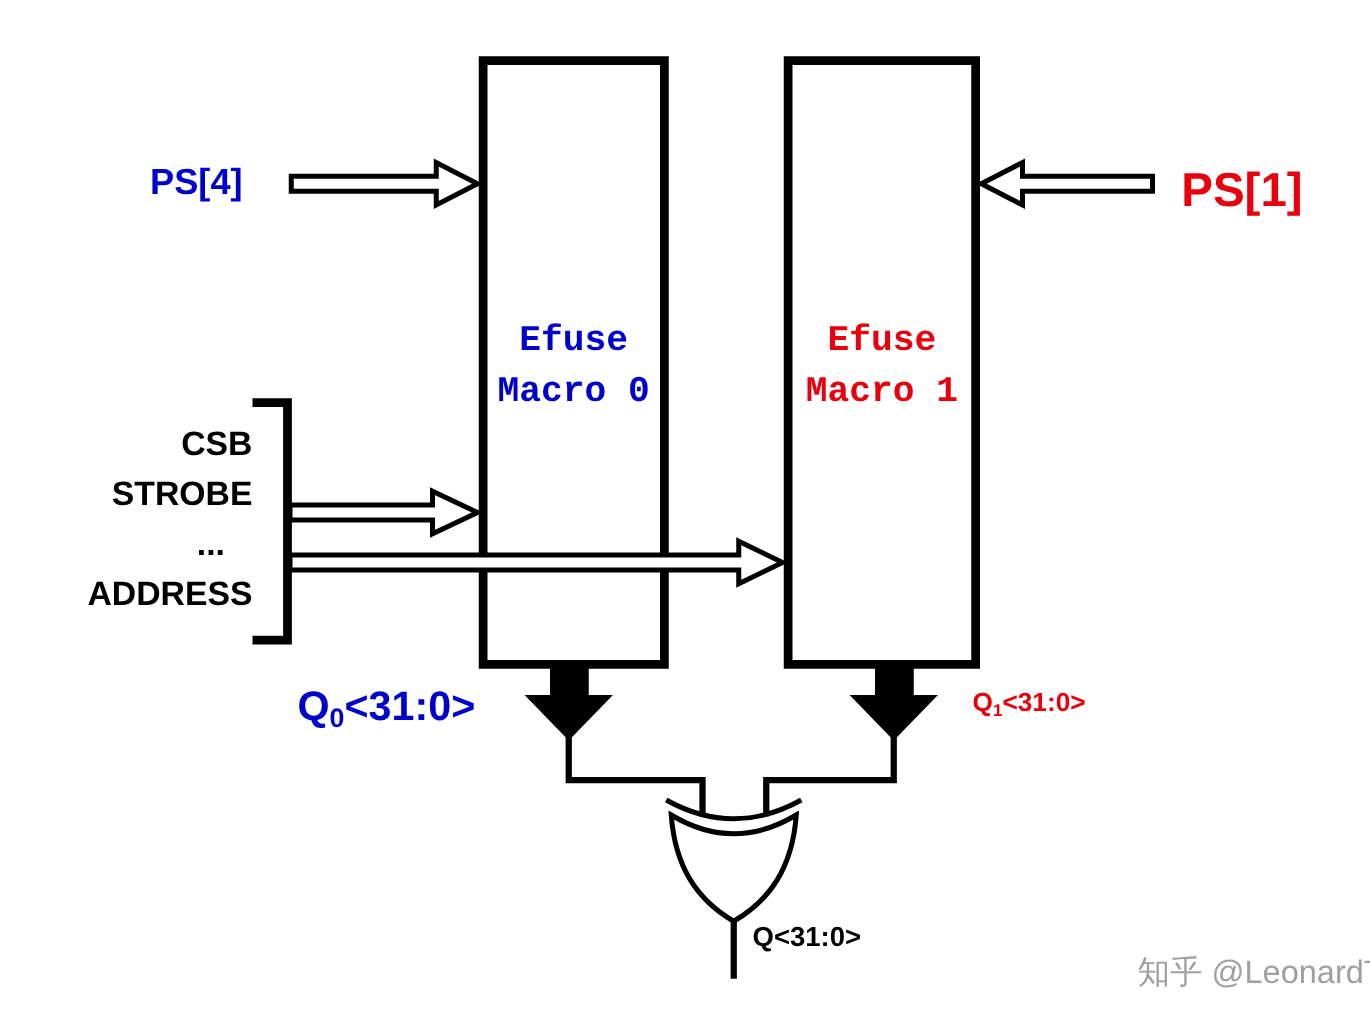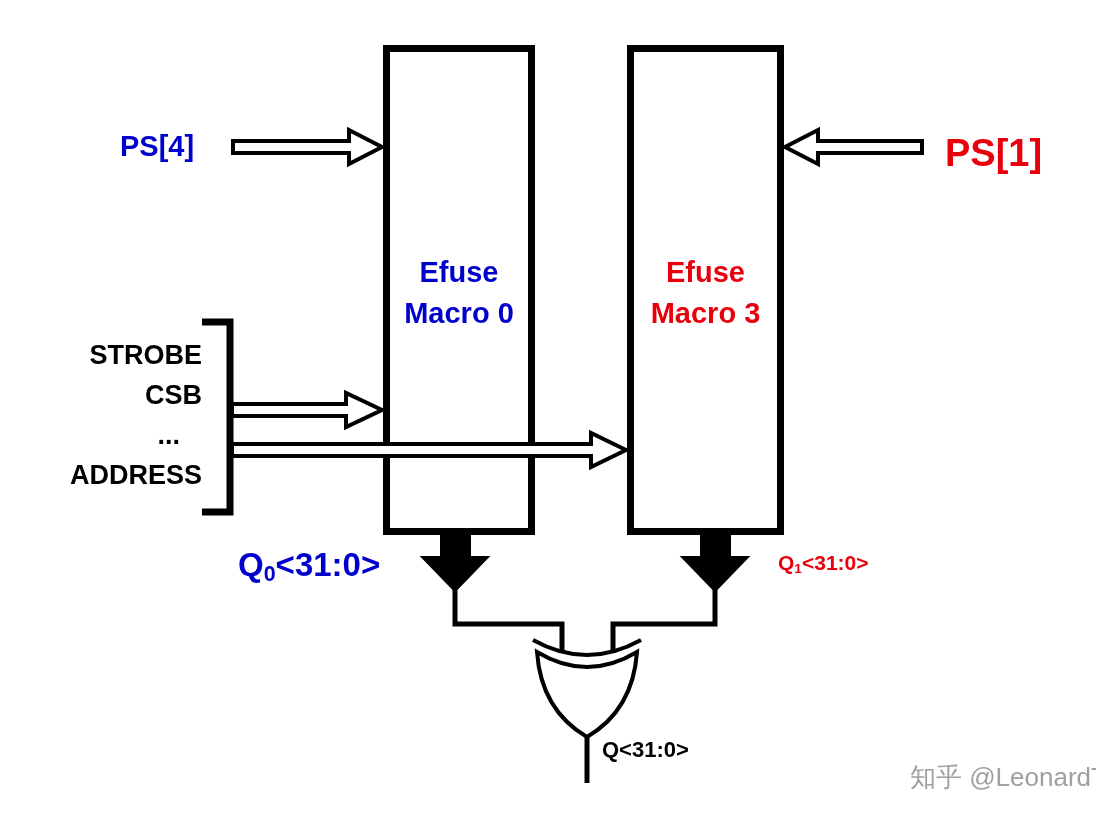--- a/index.html
+++ b/index.html
@@ -1,21 +1,21 @@
 <!DOCTYPE html>
 <html style="--blue: #0000cd; --red: #e8000d; --wm: #a0a0a0;"><head>
 <meta charset="utf-8">
 <style>
   * { margin:0; padding:0; box-sizing:border-box; }
   html,body { width:1096px; height:824px; background:#ffffff; overflow:hidden;
               font-family:"Liberation Sans", sans-serif; }
   .stage { position:absolute; left:0; top:0; width:1096px; height:824px; }
 
   .macro-box { position:absolute; top:45px; height:490px; border:7px solid #000;
-               background:#fff; z-index:1; }
+               background:#fff; z-index:1;font-family:Liberation Mono, monospace; }
   #macro0 { left:383px; width:152px; }
   #macro1 { left:627px; width:157px; }
   .macro-label { margin-top:200px; text-align:center; font-weight:bold;
                  font-size:29px; line-height:41px; }
   #macro0 .macro-label { color:var(--blue,#0000cd); }
   #macro1 .macro-label { color:var(--red,#e8000d); }
 
   svg.overlay { position:absolute; left:0; top:0; z-index:2; pointer-events:none; }
 
   .lbl { position:absolute; font-weight:bold; z-index:3; white-space:nowrap; }
@@ -43,21 +43,21 @@
 
   <div class="macro-box" id="macro0">
     <div class="macro-label">
       <div>Efuse</div>
       <div>Macro 0</div>
     </div>
   </div>
   <div class="macro-box" id="macro1">
     <div class="macro-label">
       <div>Efuse</div>
-      <div>Macro 3</div>
+      <div>Macro 1</div>
     </div>
   </div>
 
   <svg class="overlay" width="1096" height="824" viewBox="0 0 1096 824">
 
     <polygon points="233,141 349,141 349,130 382,147 349,164 349,153 233,153" fill="#ffffff" stroke="#000000" stroke-width="4"></polygon>
 
     <polygon points="922,141 818,141 818,130 785,147 818,164 818,153 922,153" fill="#ffffff" stroke="#000000" stroke-width="4"></polygon>
 
     <path d="M 202,322 L 230,322 L 230,512 L 202,512" fill="none" stroke="#000000" stroke-width="7"></path>
@@ -77,22 +77,22 @@
     <path d="M 533,640 Q 587,670 641,640" fill="none" stroke="#000000" stroke-width="4"></path>
     <path d="M 537,652 Q 587,682 637,652 C 634,694 616,720 587,737 C 558,720 540,694 537,652 Z" fill="#ffffff" stroke="#000000" stroke-width="4"></path>
 
     <path d="M 587,736 L 587,783" fill="none" stroke="#000000" stroke-width="5"></path>
   </svg>
 
   <div class="lbl" id="ps0-label">PS[4]</div>
   <div class="lbl" id="ps1-label">PS[1]</div>
 
   <div class="signals">
+    <div>CSB</div>
     <div>STROBE</div>
-    <div>CSB</div>
     <div class="dots">...</div>
     <div>ADDRESS</div>
   </div>
 
   <div class="lbl" id="q0-label"><span>Q</span><sub>0</sub><span>&lt;31:0&gt;</span></div>
 
   <div class="lbl" id="q1-label"><span>Q</span><sub>1</sub><span>&lt;31:0&gt;</span></div>
 
   <div class="lbl" id="output-label">Q&lt;31:0&gt;</div>
 

